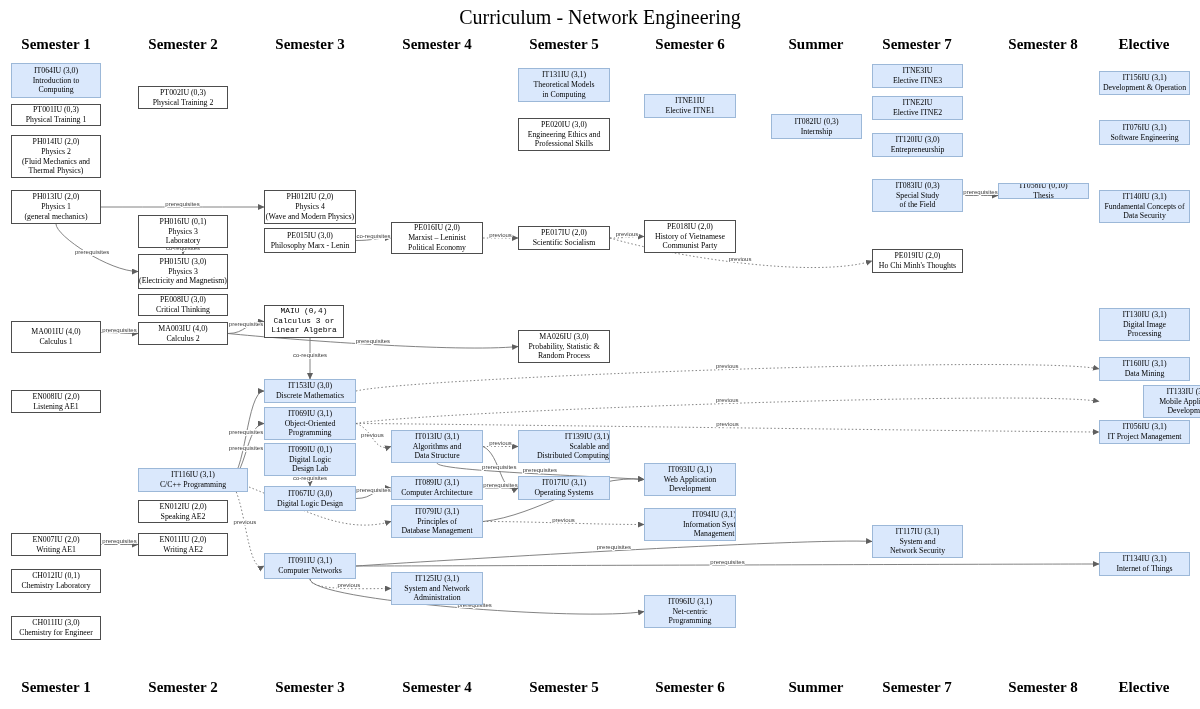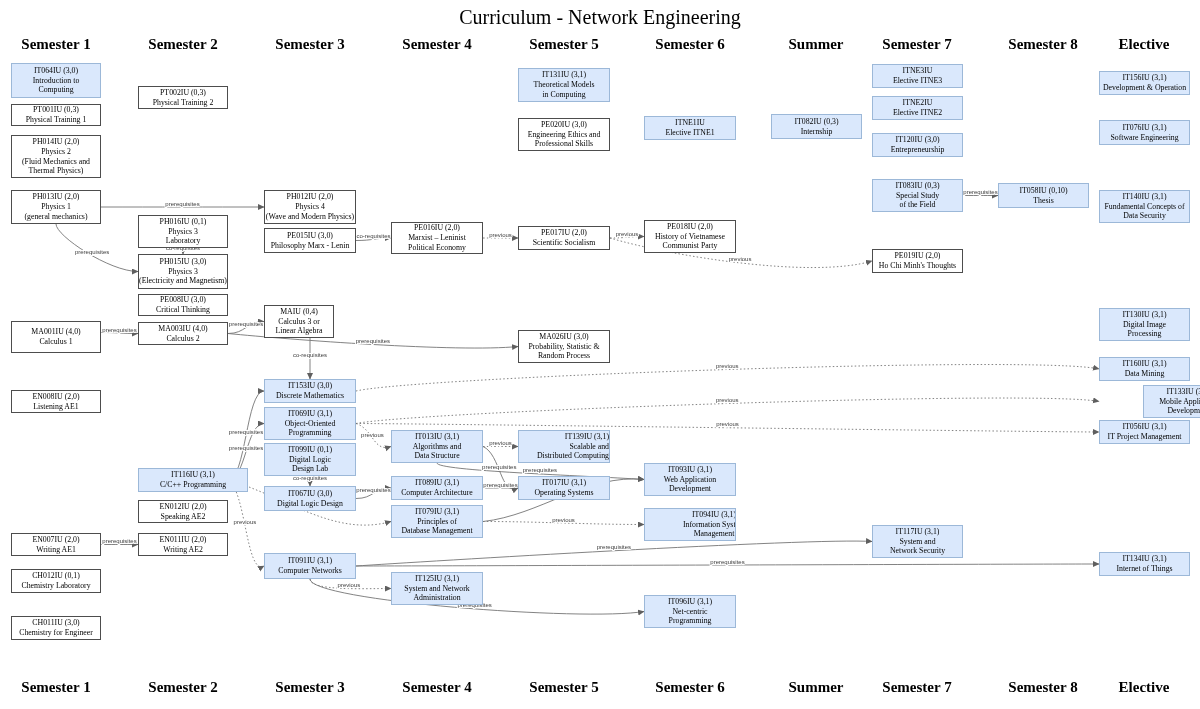--- a/index.html
+++ b/index.html
@@ -192,21 +192,21 @@
     </div>
     <div class="node" style="left: 264px; top: 190px; width: 92px; height: 34px;">
       <span>PH012IU (2,0)</span>
       <span>Physics 4</span>
       <span>(Wave and Modern Physics)</span>
     </div>
     <div class="node" style="left: 264px; top: 228px; width: 92px; height: 25px;">
       <span>PE015IU (3,0)</span>
       <span>Philosophy Marx - Lenin</span>
     </div>
-    <div class="node" style="left: 264px; top: 305px; width: 70px; height: 33px;">
+    <div class="node" style="left: 264px; top: 305px; width: 80px; height: 33px; font-family: Liberation Mono, monospace;">
       <span>MAIU (0,4)</span>
       <span>Calculus 3 or</span>
       <span>Linear Algebra</span>
     </div>
     <div class="node hl" style="left: 264px; top: 379px; width: 92px; height: 24px;">
       <span>IT153IU (3,0)</span>
       <span>Discrete Mathematics</span>
     </div>
     <div class="node hl" style="left: 264px; top: 407px; width: 92px; height: 33px;">
       <span>IT069IU (3,1)</span>
@@ -271,21 +271,21 @@
     </div>
     <div class="node hl" style="left: 518px; top: 430px; width: 92px; height: 33px; align-items: flex-end;">
       <span>IT139IU (3,1)</span>
       <span>Scalable and</span>
       <span>Distributed Computing</span>
     </div>
     <div class="node hl" style="left: 518px; top: 476px; width: 92px; height: 24px;">
       <span>IT017IU (3,1)</span>
       <span>Operating Systems</span>
     </div>
-    <div class="node hl" style="left: 644px; top: 94px; width: 92px; height: 24px; margin-top: 22px;">
+    <div class="node hl" style="left: 644px; top: 94px; width: 92px; height: 24px;">
       <span>ITNE1IU</span>
       <span>Elective ITNE1</span>
     </div>
     <div class="node" style="left: 644px; top: 220px; width: 92px; height: 33px;">
       <span>PE018IU (2,0)</span>
       <span>History of Vietnamese</span>
       <span>Communist Party</span>
     </div>
     <div class="node hl" style="left: 644px; top: 463px; width: 92px; height: 33px;">
       <span>IT093IU (3,1)</span>
@@ -325,21 +325,21 @@
     </div>
     <div class="node" style="left: 872px; top: 249px; width: 91px; height: 24px;">
       <span>PE019IU (2,0)</span>
       <span>Ho Chi Minh's Thoughts</span>
     </div>
     <div class="node hl" style="left: 872px; top: 525px; width: 91px; height: 33px;">
       <span>IT117IU (3,1)</span>
       <span>System and</span>
       <span>Network Security</span>
     </div>
-    <div class="node hl" style="left: 998px; top: 183px; width: 91px; height: 25px;">
+    <div class="node hl" style="left: 998px; top: 183px; width: 91px; height: 16px;">
       <span>IT058IU (0,10)</span>
       <span>Thesis</span>
     </div>
     <div class="node hl" style="left: 1099px; top: 71px; width: 91px; height: 24px;">
       <span>IT156IU (3,1)</span>
       <span>Development &amp; Operation</span>
     </div>
     <div class="node hl" style="left: 1099px; top: 120px; width: 91px; height: 25px;">
       <span>IT076IU (3,1)</span>
       <span>Software Engineering</span>

